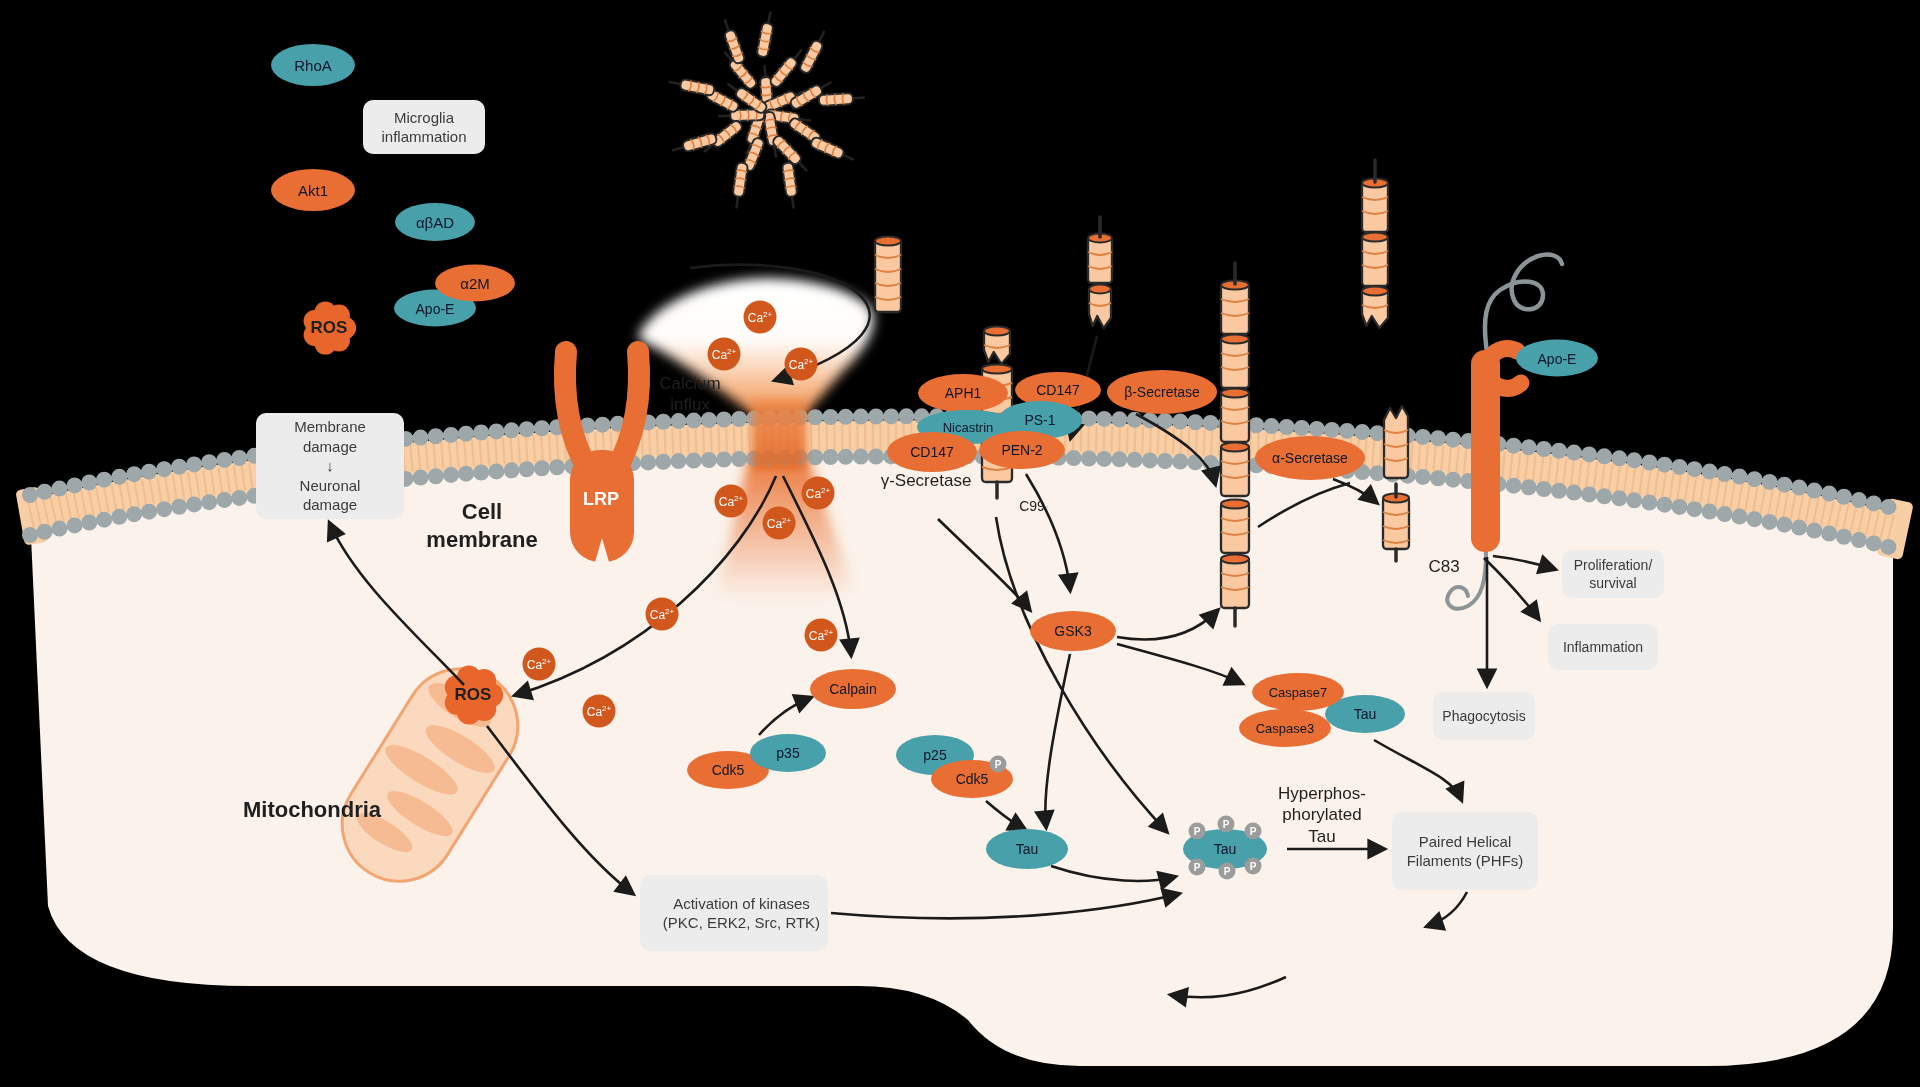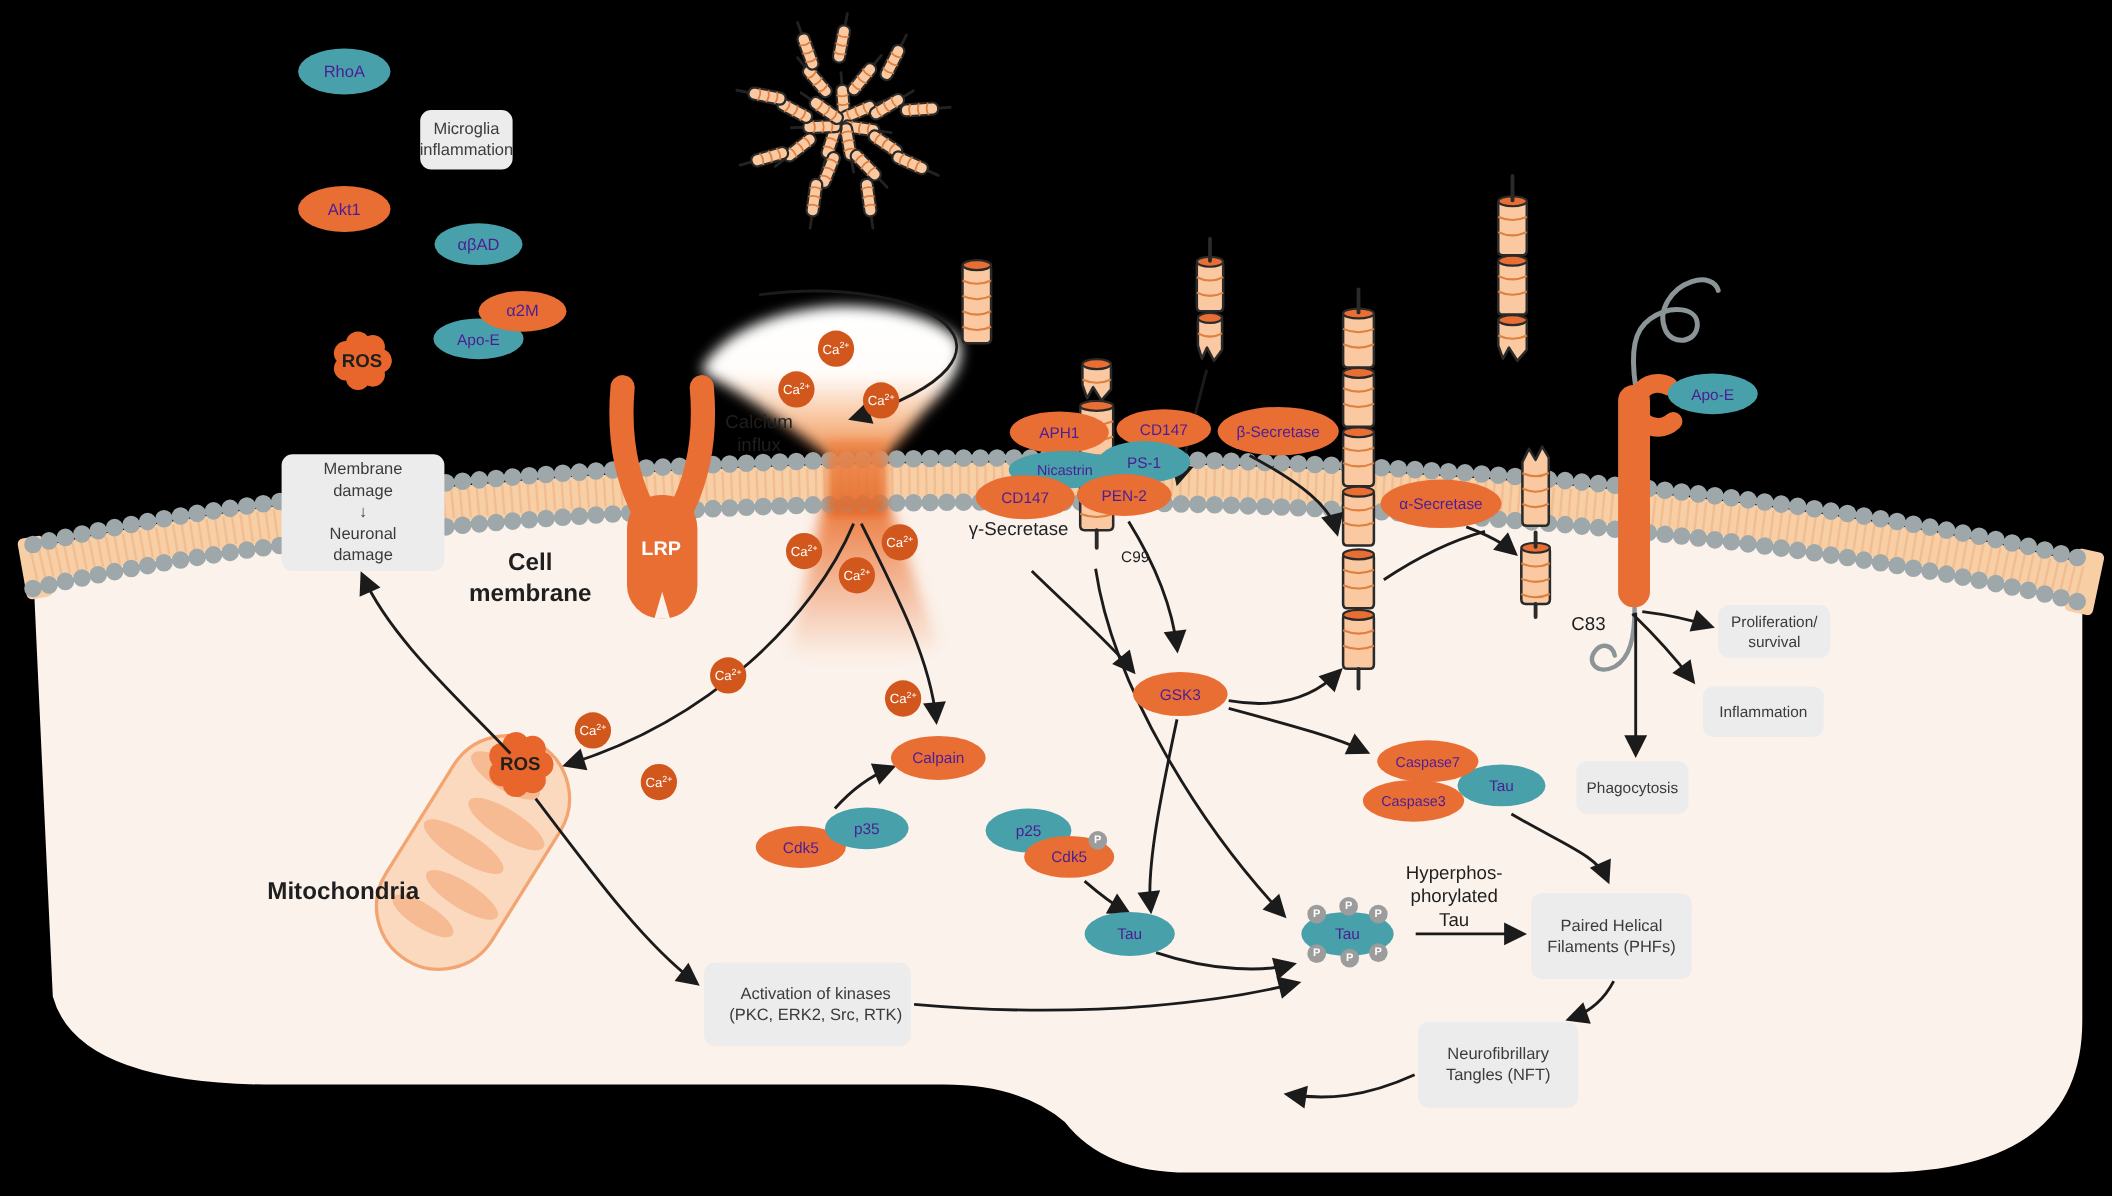--- a/index.html
+++ b/index.html
@@ -1,21 +1,21 @@
 <!DOCTYPE html>
 <html><head>
 <meta charset="utf-8">
 <style>
   html,body{margin:0;padding:0;background:#000;}
   #canvas{position:relative;width:1920px;height:1087px;overflow:hidden;
           font-family:"Liberation Sans", sans-serif;background:#000;}
   #base-svg{position:absolute;left:0;top:0;z-index:1;}
   #overlay{position:absolute;left:0;top:0;width:100%;height:100%;z-index:10;}
   .pill{position:absolute;transform:translate(-50%,-50%);border-radius:50%;
-        color:#4c1d95;display:flex;align-items:center;justify-content:center;
+        color:#0f172a;display:flex;align-items:center;justify-content:center;
         text-align:center;line-height:1;z-index:30;}
   .pill.orange{background:#E96E34;}
   .pill.teal{background:#47A0AA;}
   .gbox{position:absolute;transform:translate(-50%,-50%);background:#ECECEC;
         border-radius:10px;color:#3B3B3B;display:flex;flex-direction:column;
         align-items:center;justify-content:center;text-align:center;
         line-height:1.3;z-index:25;padding:4px 6px;box-sizing:border-box;}
   .gbox span{display:block;}
   .lbl{position:absolute;transform:translate(-50%,-50%);text-align:center;
        color:#1F1F1F;z-index:21;line-height:1.25;}
@@ -338,21 +338,21 @@
       <div class="pill orange" style="left: 1073px; top: 631px; width: 86px; height: 40px; font-size: 14px;">GSK3</div>
       <div class="pill orange" style="left: 853px; top: 689px; width: 86px; height: 40px; font-size: 14px;">Calpain</div>
       <div class="pill orange" style="left: 728px; top: 770px; width: 82px; height: 38px; font-size: 14px;">Cdk5</div>
       <div class="pill teal" style="left: 788px; top: 753px; width: 76px; height: 38px; font-size: 14px;">p35</div>
       <div class="pill teal" style="left: 935px; top: 755px; width: 78px; height: 40px; font-size: 14px;">p25</div>
       <div class="pill orange" style="left: 972px; top: 779px; width: 82px; height: 38px; font-size: 14px;">Cdk5</div>
       <div class="pill teal" style="left: 1365px; top: 714px; width: 80px; height: 38px; font-size: 14px;">Tau</div>
       <div class="pill orange" style="left: 1298px; top: 692px; width: 92px; height: 38px; font-size: 13px;">Caspase7</div>
       <div class="pill orange" style="left: 1285px; top: 728px; width: 92px; height: 38px; font-size: 13px;">Caspase3</div>
       <div class="pill teal" style="left: 1027px; top: 849px; width: 82px; height: 40px; font-size: 14px;">Tau</div>
-      <div class="gbox" style="left: 424px; top: 127px; width: 84px; height: 54px; font-size: 15px;">
+      <div class="gbox" style="left: 424px; top: 127px; width: 122px; height: 54px; font-size: 15px;">
         <span>Microglia</span>
         <span>inflammation</span>
       </div>
       <div class="gbox" style="left: 330px; top: 466px; width: 148px; height: 106px; font-size: 15px;">
         <span>Membrane</span>
         <span>damage</span>
         <span>↓</span>
         <span>Neuronal</span>
         <span>damage</span>
       </div>
@@ -366,24 +366,20 @@
       </div>
       <div class="gbox" style="left: 1603px; top: 647px; width: 110px; height: 46px; font-size: 14px;">
         <span>Inflammation</span>
       </div>
       <div class="gbox" style="left: 1484px; top: 716px; width: 102px; height: 48px; font-size: 14px;">
         <span>Phagocytosis</span>
       </div>
       <div class="gbox" style="left: 1465px; top: 851px; width: 146px; height: 78px; font-size: 15px;">
         <span>Paired Helical</span>
         <span>Filaments (PHFs)</span>
-      </div>
-      <div class="gbox" style="left: 1362px; top: 968px; width: 146px; height: 78px; font-size: 15px;">
-        <span>Neurofibrillary</span>
-        <span>Tangles (NFT)</span>
       </div>
       <div class="lbl" style="left: 482px; top: 525px; font-size: 22px; font-weight: bold;">
         <span>Cell</span>
         <span>membrane</span>
       </div>
       <div class="lbl" style="left: 312px; top: 810px; font-size: 22px; font-weight: bold;">
         <span>Mitochondria</span>
       </div>
       <div class="lbl" style="left: 690px; top: 394px; font-size: 17px;">
         <span>Calcium</span>

